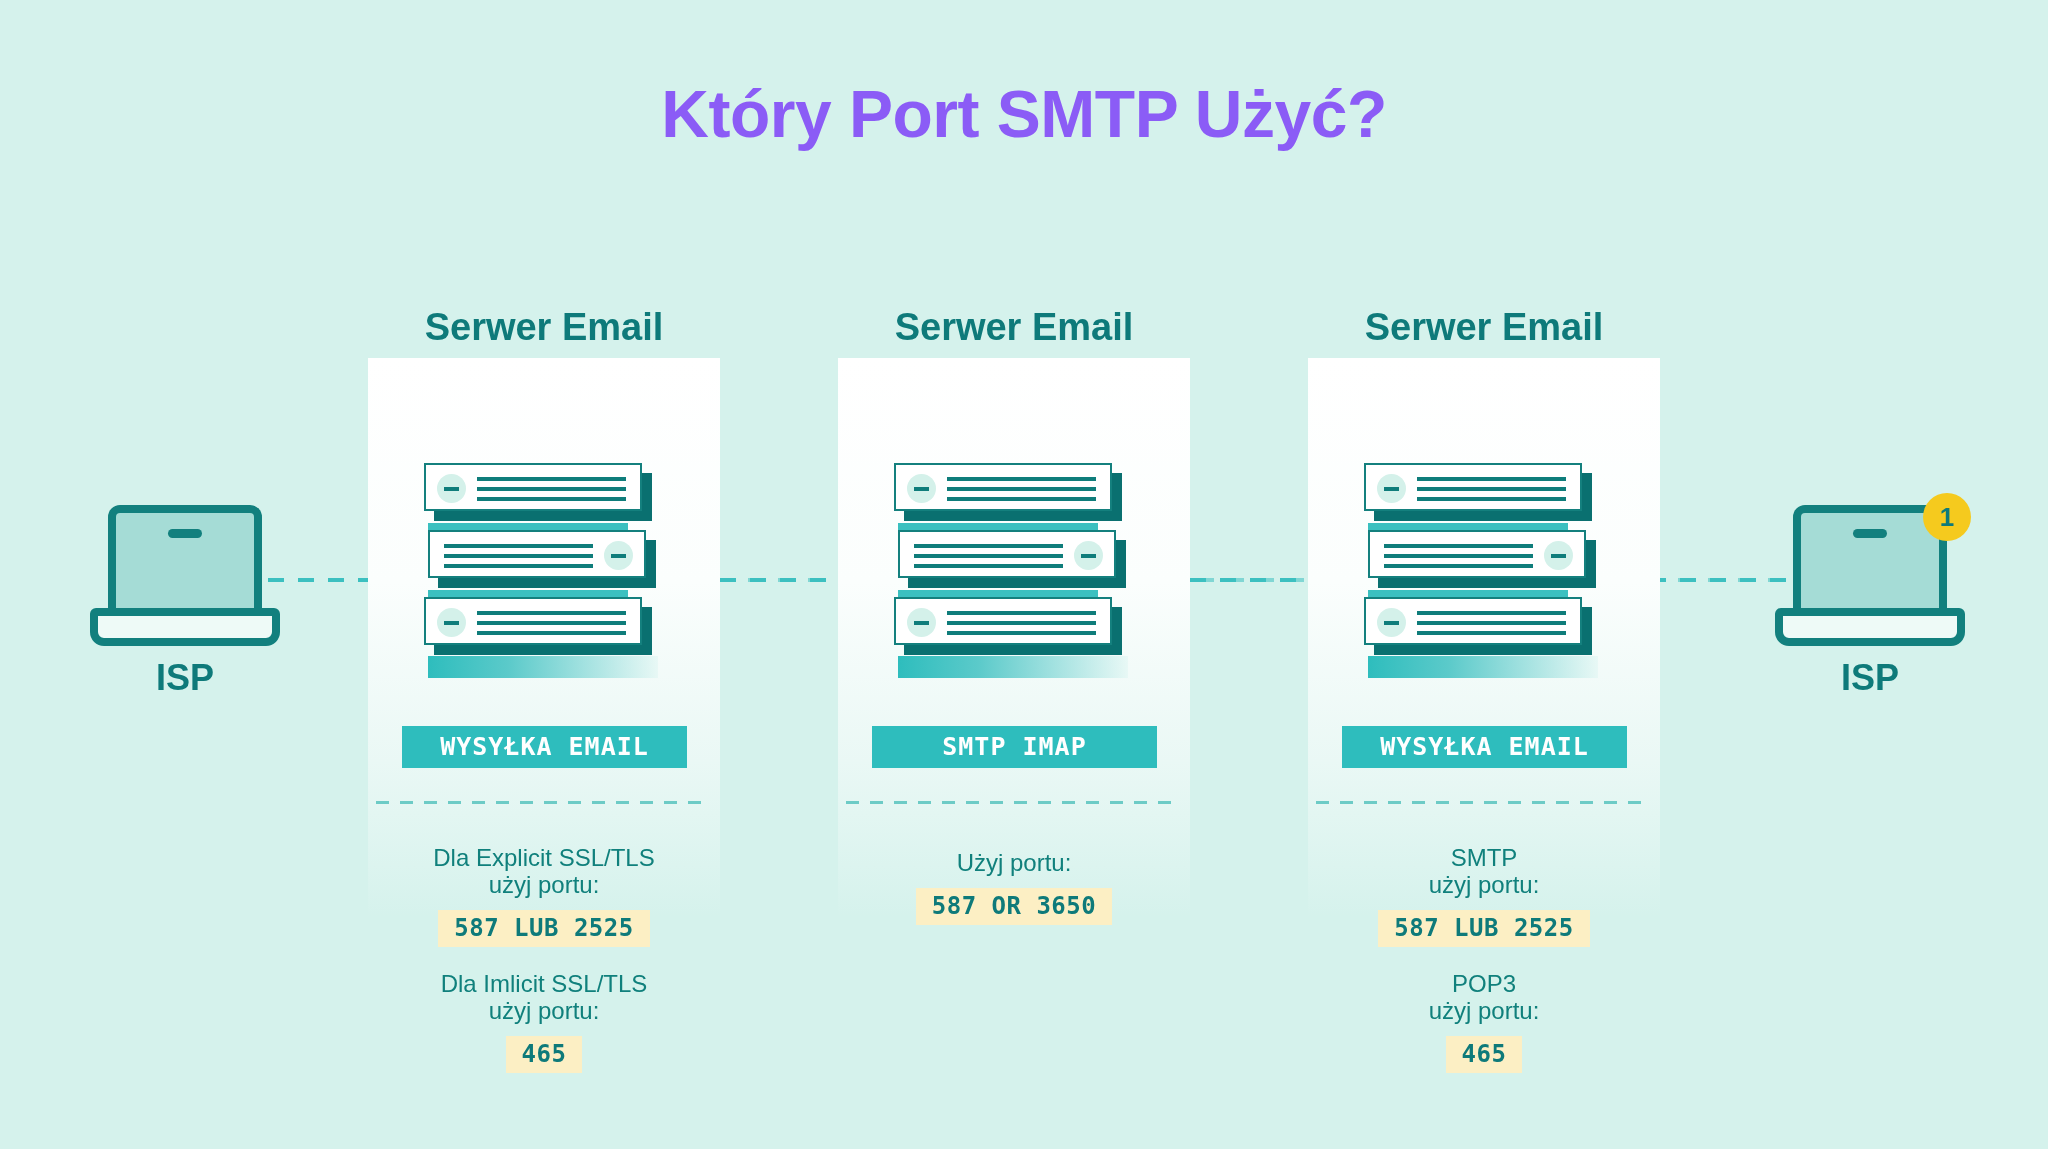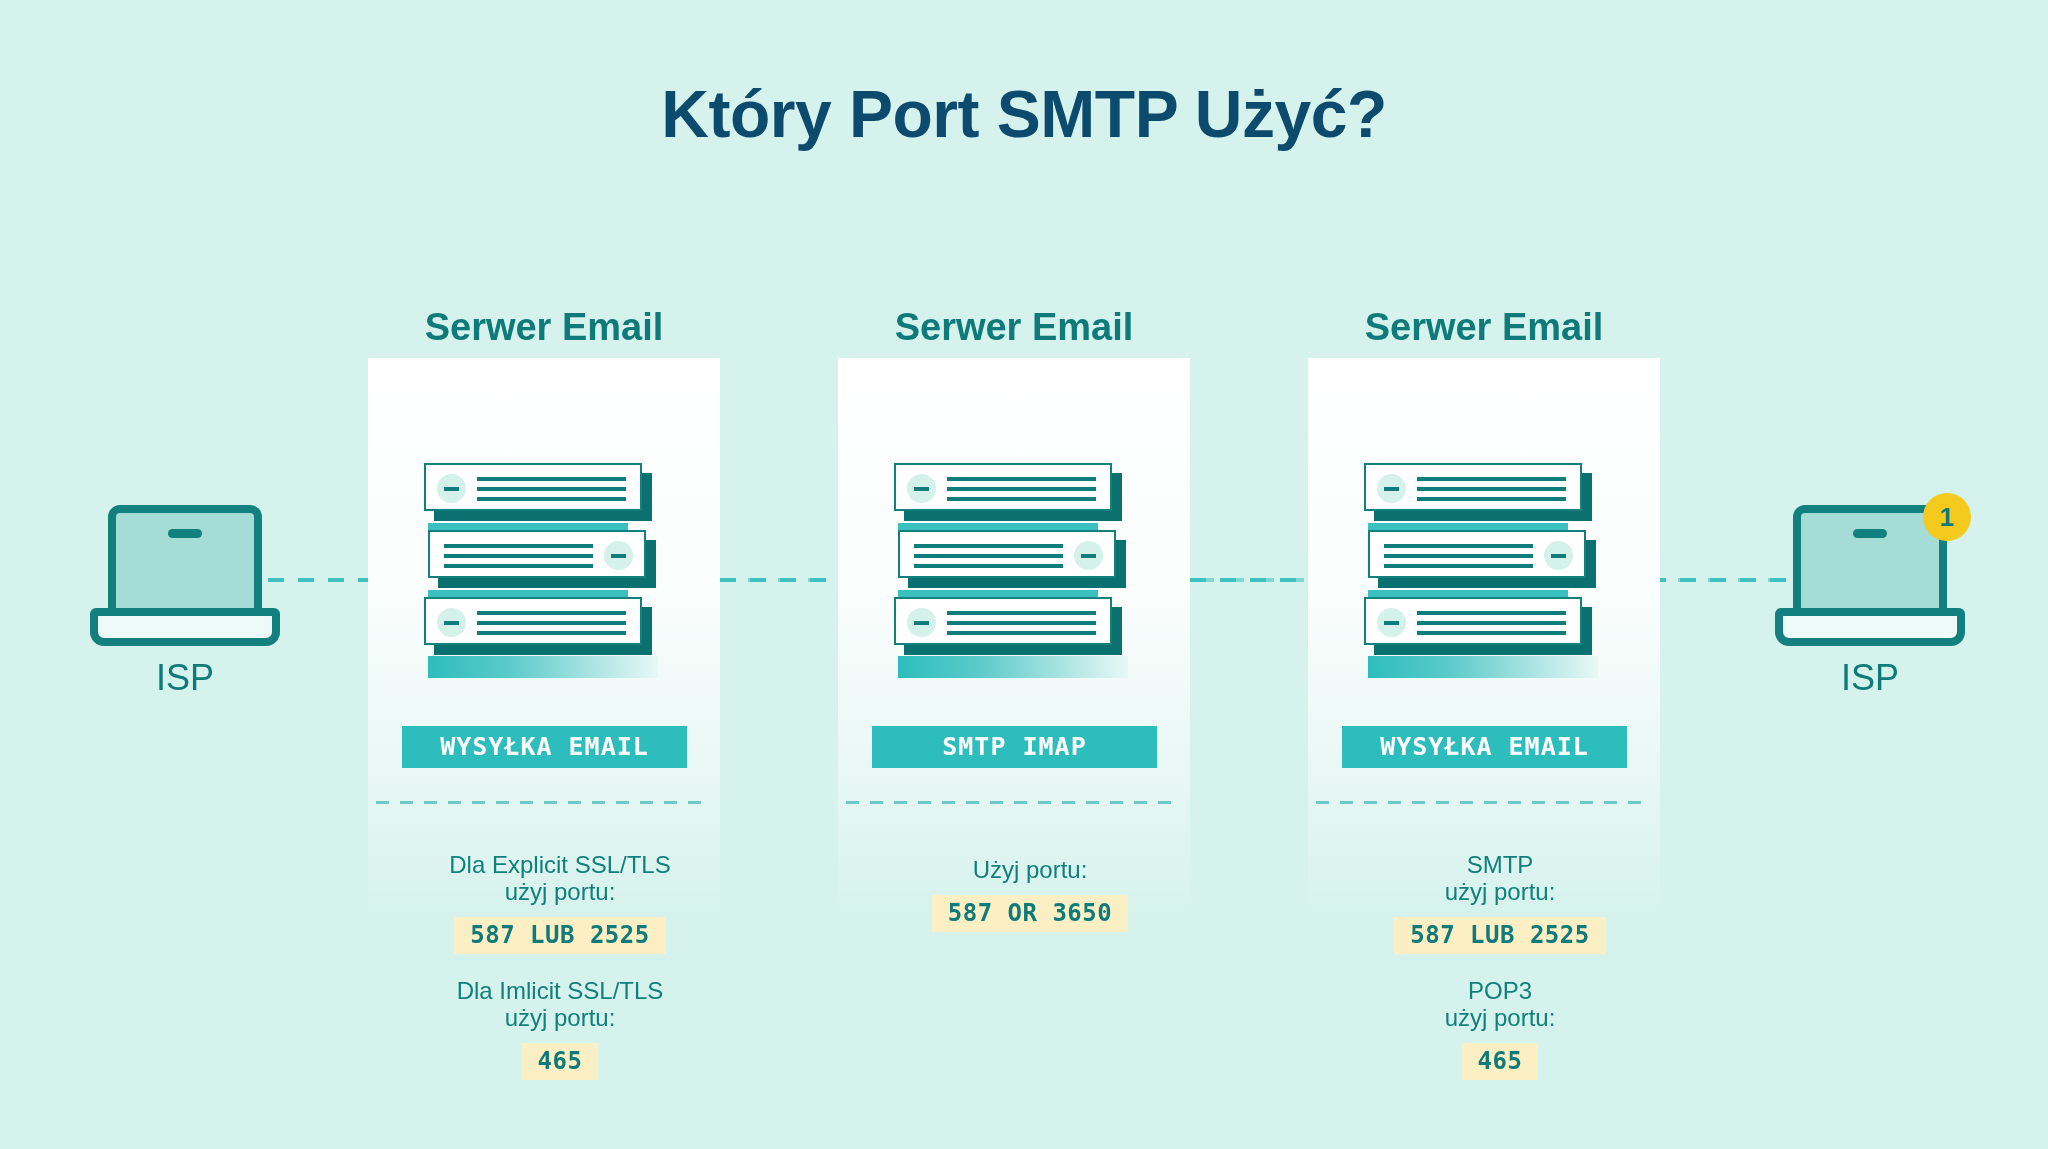--- a/index.html
+++ b/index.html
@@ -23,21 +23,21 @@
 
   
   .title {
     position: absolute;
     left: 0;
     top: 78px;
     width: 2048px;
     text-align: center;
     font-size: 66px;
     font-weight: bold;
-    color: #0c4a6e;
+    color: #8b5cf6;
     letter-spacing: -0.5px;
     line-height: 1.1;
   }
 
   
   .connector {
     position: absolute;
     top: 578px;
     height: 4px;
     background-image: repeating-linear-gradient(
@@ -100,21 +100,21 @@
     border-radius: 6px 6px 14px 14px;
     background: #eefaf7;
   }
   .laptop-label {
     position: absolute;
     left: 0;
     top: 152px;
     width: 190px;
     text-align: center;
     font-size: 36px;
-    font-weight: normal;
+    font-weight: bold;
     color: #0e7a7a;
   }
   .notif-badge {
     position: absolute;
     right: -6px;
     top: -12px;
     width: 48px;
     height: 48px;
     border-radius: 50%;
     background: #f5ca1e;
@@ -280,24 +280,23 @@
     height: 3px;
     background-image: repeating-linear-gradient(
         to right,
         #6dcbc6 0px, #6dcbc6 13px,
         rgba(109,203,198,0) 13px, rgba(109,203,198,0) 24px);
   }
 
   
   .info {
     position: absolute;
-    left: 16px;
+    left: 0;
     width: 352px;
     text-align: center;
-    margin-top: 7px;
   }
   .info .line {
     font-size: 24px;
     color: #10807c;
     line-height: 1.12;
     white-space: pre-line;
   }
   .port {
     display: inline-block;
     margin-top: 11px;

